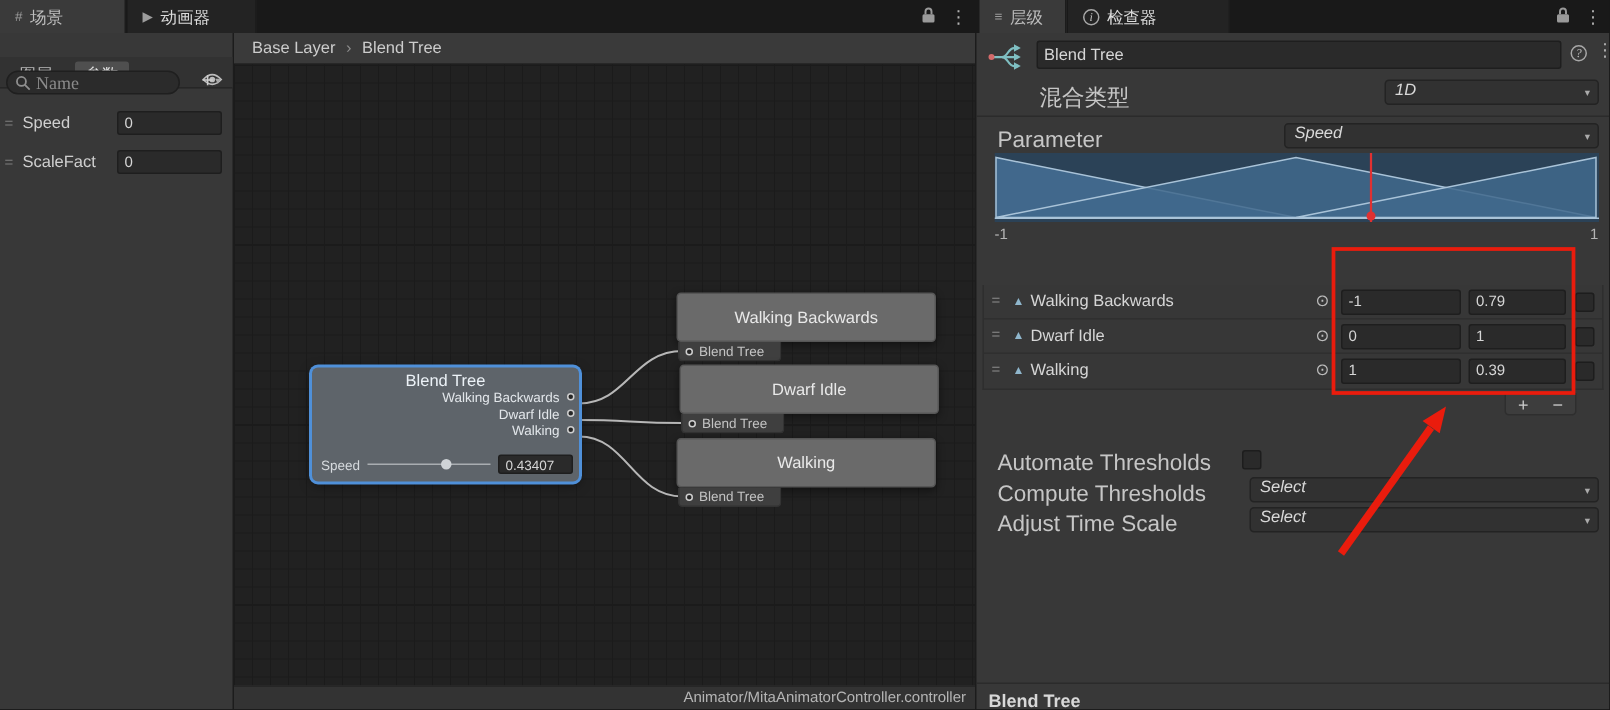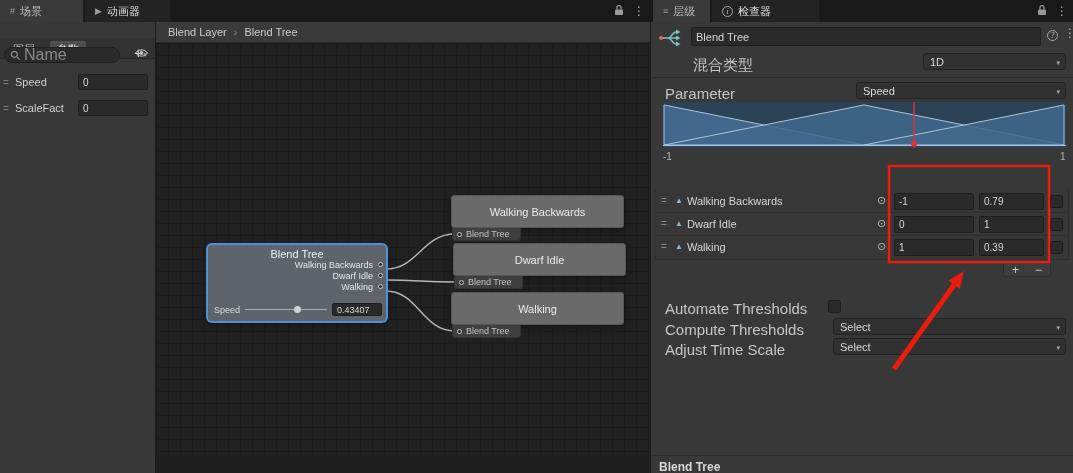--- a/index.html
+++ b/index.html
@@ -18,21 +18,21 @@
 
   
   .left-panel{position:absolute;top:22px;left:0;width:156px;height:451px;background:#383838;border-right:1px solid #1c1c1c;}
   .lp-toolbar{position:absolute;top:0;left:0;right:0;height:21px;background:#323232;border-bottom:1px solid #262626;display:flex;align-items:flex-end;padding:0 6px;gap:8px;margin-top:16px;}
   .lp-tab{font-size:11px;color:#b8b8b8;padding:1px 7px;border-radius:2px;}
   .lp-tab.sel{background:#4f4f4f;color:#e2e2e2;}
   .lp-eye{margin-left:auto;display:flex;align-items:center;}
   .lp-search-row{position:absolute;top:24px;left:0;right:0;height:18px;}
   .searchbox{position:absolute;left:4px;top:1px;width:116px;height:16px;background:#2b2b2b;border:1px solid #1f1f1f;border-radius:8px;}
   .searchbox svg{position:absolute;left:5px;top:2px;}
-  .searchbox input{position:absolute;left:19px;top:0;width:92px;height:14px;background:transparent;border:none;outline:none;color:#cfcfcf;font-size:16px;font-family:Liberation Sans, sans-serif;}
+  .searchbox input{position:absolute;left:19px;top:0;width:92px;height:14px;background:transparent;border:none;outline:none;color:#cfcfcf;font-size:12px;font-family:Liberation Serif, serif;}
   .searchbox input::placeholder{color:#8b8b8b;}
   .lp-add{position:absolute;right:8px;top:0;display:flex;align-items:flex-end;gap:1px;color:#cdcdcd;cursor:default;}
   .lp-add .plus{font-size:14px;line-height:14px;}
   .lp-add .caret{font-size:7px;color:#a8a8a8;line-height:10px;}
   .lp-row{position:absolute;left:0;right:0;height:24px;display:flex;align-items:center;}
   .drag{color:#7e7e7e;font-size:10px;width:12px;text-align:center;}
   .lp-name{color:#cfcfcf;font-size:11px;padding-left:3px;}
   .field{background:#2a2a2a;border:1px solid #1e1e1e;border-radius:2px;color:#d6d6d6;font-size:10px;display:flex;align-items:center;padding:0 4px;}
   .lp-field{position:absolute;left:78px;width:70px;height:16px;}
 
@@ -59,21 +59,21 @@
   .bn-out .port{position:absolute;right:3px;top:2px;}
   .bn-footer{position:absolute;left:6px;right:4px;bottom:4px;height:15px;display:flex;align-items:center;gap:5px;font-size:9px;color:#d6dade;}
   .bn-track{flex:1;position:relative;height:7px;}
   .bn-track .line{position:absolute;left:0;right:0;top:3px;height:1px;background:#a9adb1;}
   .bn-track .knob{position:absolute;left:60%;top:0;width:7px;height:7px;border-radius:50%;background:#cfd3d7;}
   .bn-value{width:50px;height:13px;font-size:9px;}
 
   
   .inspector{position:absolute;top:22px;left:650px;width:423px;height:451px;background:#383838;border-left:1px solid #1c1c1c;overflow:hidden;}
   .ins-label{position:absolute;font-size:15px;color:#c6c6c6;}
-  .dropdown{position:absolute;height:17px;background:#313131;border:1px solid #232323;border-radius:3px;display:flex;align-items:center;padding:0 16px 0 6px;font-size:11px;color:#d8d8d8;}
+  .dropdown{position:absolute;height:17px;background:#313131;border:1px solid #232323;border-radius:3px;display:flex;align-items:flex-start;padding:0 16px 0 6px;font-size:11px;color:#d8d8d8;font-style:italic;}
   .dropdown .caret{position:absolute;right:5px;top:5px;font-size:7px;color:#ababab;line-height:1;}
   .namefield{position:absolute;left:40px;top:5px;width:350px;height:19px;font-size:11px;}
   .divider{position:absolute;left:0;right:0;height:1px;background:#2b2b2b;}
   .ins-table-head{position:absolute;left:4px;right:4px;top:146px;height:22px;background:#3d3d3d;border:1px solid #2e2e2e;border-radius:3px 3px 0 0;}
   .ins-rows{position:absolute;left:4px;right:4px;top:168px;height:70px;background:#373737;border:1px solid #2e2e2e;border-top:none;}
   .ins-row{position:absolute;left:0;right:0;height:23px;border-bottom:1px solid #2f2f2f;}
   .ins-row:last-child{border-bottom:none;}
   .r-drag{position:absolute;left:5px;top:5px;color:#8c8c8c;font-size:10px;}
   .r-clip{position:absolute;left:19px;top:7px;color:#8fb6cc;font-size:8px;line-height:1;}
   .r-name{position:absolute;left:31px;top:5px;color:#d6d6d6;font-size:11px;white-space:nowrap;}
@@ -160,21 +160,21 @@
     </div>
     <div class="lp-row" style="top:74px;">
       <span class="drag">=</span>
       <span class="lp-name">ScaleFact</span>
       <div class="field lp-field">0</div>
     </div>
   </div>
 
   <div class="graph-panel">
     <div class="breadcrumb">
-      <span>Blend Layer</span>
+      <span>Base Layer</span>
       <span class="bc-sep">›</span>
       <span>Blend Tree</span>
     </div>
 
     <div class="grid-bg">
 
       <svg class="wires" width="494" height="414" viewBox="0 0 494 414">
         <path d="M230,226 C262,226 266,191 299,191" fill="none" stroke="#b7b7b7" stroke-width="1.4"></path>
         <path d="M230,237 C262,237 266,239 299,239" fill="none" stroke="#b7b7b7" stroke-width="1.4"></path>
         <path d="M230,248 C262,248 266,288 299,288" fill="none" stroke="#b7b7b7" stroke-width="1.4"></path>
@@ -220,20 +220,23 @@
       </div>
       <div class="node motion-node" style="left:295px;top:249px;">
         <span>Walking</span>
         <div class="sub-node">
           <span class="port"></span>
           <span>Blend Tree</span>
         </div>
       </div>
     </div>
 
+    <div class="statusbar">
+      <span>Animator/MitaAnimatorController.controller</span>
+    </div>
   </div>
 
   <div class="inspector">
 
     <span style="position:absolute;left:6px;top:6px;">
       <svg width="28" height="20" viewBox="0 0 28 20">
         <g stroke="#7fbfc2" stroke-width="1.5" fill="none">
           <path d="M4 10 H11"></path>
           <path d="M11 10 C15 10 15 4 19 4"></path>
           <path d="M11 10 H19"></path>

